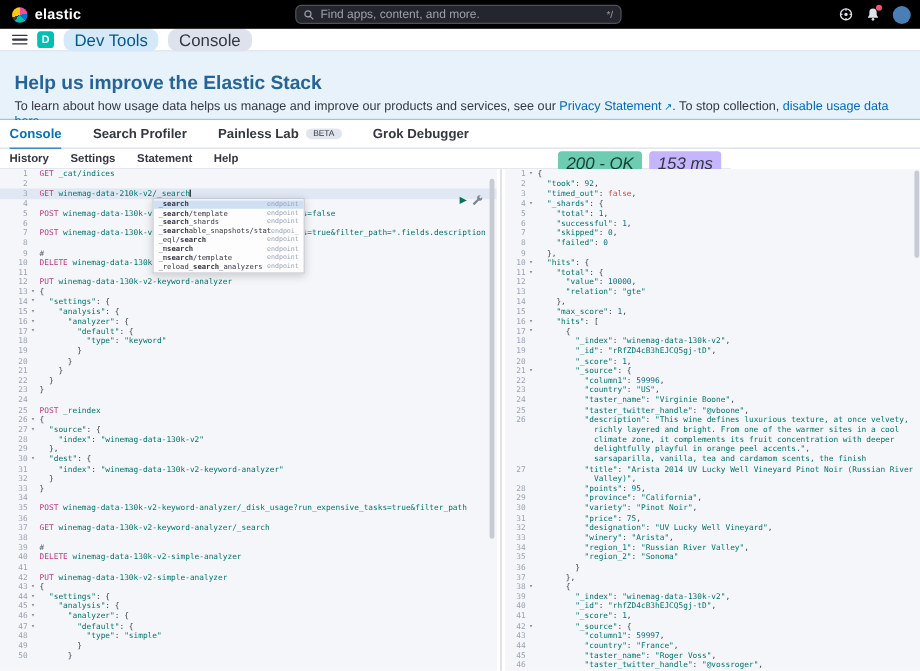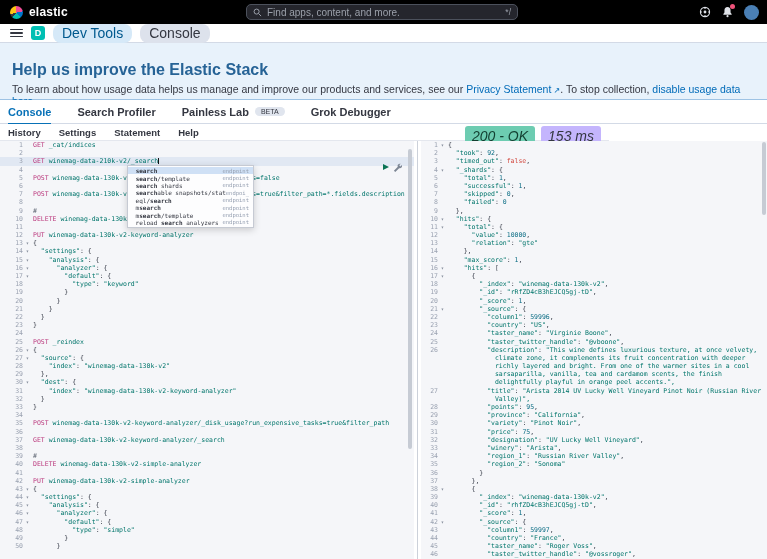--- a/index.html
+++ b/index.html
@@ -313,24 +313,24 @@
         <div class="code-row"><span class="gut"><span class="num">17</span><span class="fold">▾</span></span><span class="code">      {</span></div>
         <div class="code-row"><span class="gut"><span class="num">18</span><span class="fold"></span></span><span class="code">        <span class="tk-s">"_index"</span>: <span class="tk-s">"winemag-data-130k-v2"</span>,</span></div>
         <div class="code-row"><span class="gut"><span class="num">19</span><span class="fold"></span></span><span class="code">        <span class="tk-s">"_id"</span>: <span class="tk-s">"rRfZD4cB3hEJCQ5gj-tD"</span>,</span></div>
         <div class="code-row"><span class="gut"><span class="num">20</span><span class="fold"></span></span><span class="code">        <span class="tk-s">"_score"</span>: <span class="tk-n">1</span>,</span></div>
         <div class="code-row"><span class="gut"><span class="num">21</span><span class="fold">▾</span></span><span class="code">        <span class="tk-s">"_source"</span>: {</span></div>
         <div class="code-row"><span class="gut"><span class="num">22</span><span class="fold"></span></span><span class="code">          <span class="tk-s">"column1"</span>: <span class="tk-n">59996</span>,</span></div>
         <div class="code-row"><span class="gut"><span class="num">23</span><span class="fold"></span></span><span class="code">          <span class="tk-s">"country"</span>: <span class="tk-s">"US"</span>,</span></div>
         <div class="code-row"><span class="gut"><span class="num">24</span><span class="fold"></span></span><span class="code">          <span class="tk-s">"taster_name"</span>: <span class="tk-s">"Virginie Boone"</span>,</span></div>
         <div class="code-row"><span class="gut"><span class="num">25</span><span class="fold"></span></span><span class="code">          <span class="tk-s">"taster_twitter_handle"</span>: <span class="tk-s">"@vboone"</span>,</span></div>
         <div class="code-row"><span class="gut"><span class="num">26</span><span class="fold"></span></span><span class="code">          <span class="tk-s">"description"</span>: <span class="tk-s">"This wine defines luxurious texture, at once velvety,</span></span></div>
+        <div class="code-row"><span class="gut"><span class="num"></span><span class="fold"></span></span><span class="code"><span class="tk-s">            richly layered and bright. From one of the warmer sites in a cool</span></span></div>
         <div class="code-row"><span class="gut"><span class="num"></span><span class="fold"></span></span><span class="code"><span class="tk-s">            climate zone, it complements its fruit concentration with deeper</span></span></div>
-        <div class="code-row"><span class="gut"><span class="num"></span><span class="fold"></span></span><span class="code"><span class="tk-s">            richly layered and bright. From one of the warmer sites in a cool</span></span></div>
+        <div class="code-row"><span class="gut"><span class="num"></span><span class="fold"></span></span><span class="code"><span class="tk-s">            delightfully playful in orange peel accents.",</span></span></div>
         <div class="code-row"><span class="gut"><span class="num"></span><span class="fold"></span></span><span class="code"><span class="tk-s">            sarsaparilla, vanilla, tea and cardamom scents, the finish</span></span></div>
-        <div class="code-row"><span class="gut"><span class="num"></span><span class="fold"></span></span><span class="code"><span class="tk-s">            delightfully playful in orange peel accents.",</span></span></div>
         <div class="code-row"><span class="gut"><span class="num">27</span><span class="fold"></span></span><span class="code">          <span class="tk-s">"title"</span>: <span class="tk-s">"Arista 2014 UV Lucky Well Vineyard Pinot Noir (Russian River</span></span></div>
         <div class="code-row"><span class="gut"><span class="num"></span><span class="fold"></span></span><span class="code"><span class="tk-s">            Valley)",</span></span></div>
         <div class="code-row"><span class="gut"><span class="num">28</span><span class="fold"></span></span><span class="code">          <span class="tk-s">"points"</span>: <span class="tk-n">95</span>,</span></div>
         <div class="code-row"><span class="gut"><span class="num">29</span><span class="fold"></span></span><span class="code">          <span class="tk-s">"province"</span>: <span class="tk-s">"California"</span>,</span></div>
         <div class="code-row"><span class="gut"><span class="num">30</span><span class="fold"></span></span><span class="code">          <span class="tk-s">"variety"</span>: <span class="tk-s">"Pinot Noir"</span>,</span></div>
         <div class="code-row"><span class="gut"><span class="num">31</span><span class="fold"></span></span><span class="code">          <span class="tk-s">"price"</span>: <span class="tk-n">75</span>,</span></div>
         <div class="code-row"><span class="gut"><span class="num">32</span><span class="fold"></span></span><span class="code">          <span class="tk-s">"designation"</span>: <span class="tk-s">"UV Lucky Well Vineyard"</span>,</span></div>
         <div class="code-row"><span class="gut"><span class="num">33</span><span class="fold"></span></span><span class="code">          <span class="tk-s">"winery"</span>: <span class="tk-s">"Arista"</span>,</span></div>
         <div class="code-row"><span class="gut"><span class="num">34</span><span class="fold"></span></span><span class="code">          <span class="tk-s">"region_1"</span>: <span class="tk-s">"Russian River Valley"</span>,</span></div>
         <div class="code-row"><span class="gut"><span class="num">35</span><span class="fold"></span></span><span class="code">          <span class="tk-s">"region_2"</span>: <span class="tk-s">"Sonoma"</span></span></div>

